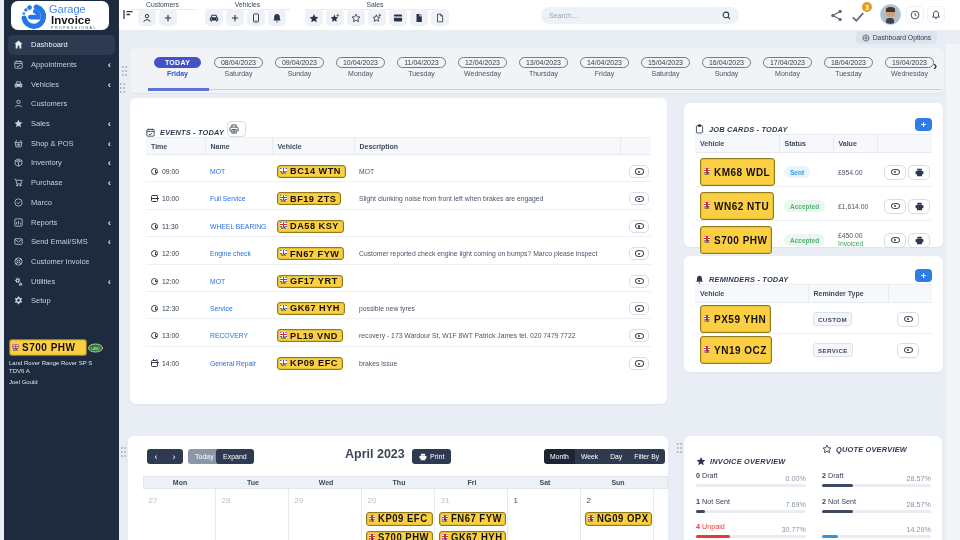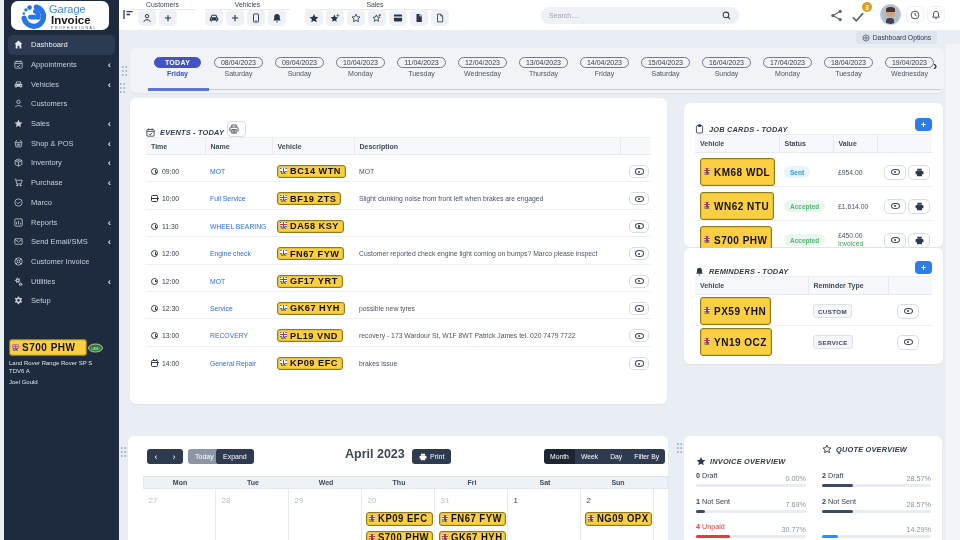--- a/index.html
+++ b/index.html
@@ -664,21 +664,21 @@
               </span><span class="sqbtn" style="margin-left:2px;">
                 <svg width="9" height="9" viewBox="0 0 16 16" fill="#2d3a50">
                   <path d="M4 1.5 H12 V5 H4 Z M2.5 5.5 H13.5 C14.3 5.5 15 6.2 15 7 V11 H12.5 V14.5 H3.5 V11 H1 V7 C1 6.2 1.7 5.5 2.5 5.5 Z M5 10.5 H11 V13.5 H5 Z"></path>
                 </svg>
               </span></td>
           </tr>
     </tbody>
   </table>
 </div>
 
-<div class="card" id="rem" style="left:684px; top:248px; width:259px; height:116px; padding:0 11px;">
+<div class="card" id="rem" style="left:684px; top:256px; width:259px; height:116px; padding:0 11px;">
   <div class="ttl" style="height:28px; padding-top:4px;">
     <svg width="9" height="9" viewBox="0 0 16 16" fill="#2f3b4e">
           <path d="M8 1.5 C10.8 1.5 12.5 3.5 12.5 6.5 L12.5 9.5 L14 12 L2 12 L3.5 9.5 L3.5 6.5 C3.5 3.5 5.2 1.5 8 1.5 Z M6.5 13.5 L9.5 13.5 A 1.5 1.5 0 0 1 6.5 13.5 Z"></path>
         </svg>
     REMINDERS - TODAY
     <span class="bluebtn" style="right:11px; top:13px;">+</span>
   </div>
   <table style="table-layout:fixed;">
     <colgroup>
           <col style="width:113px">

